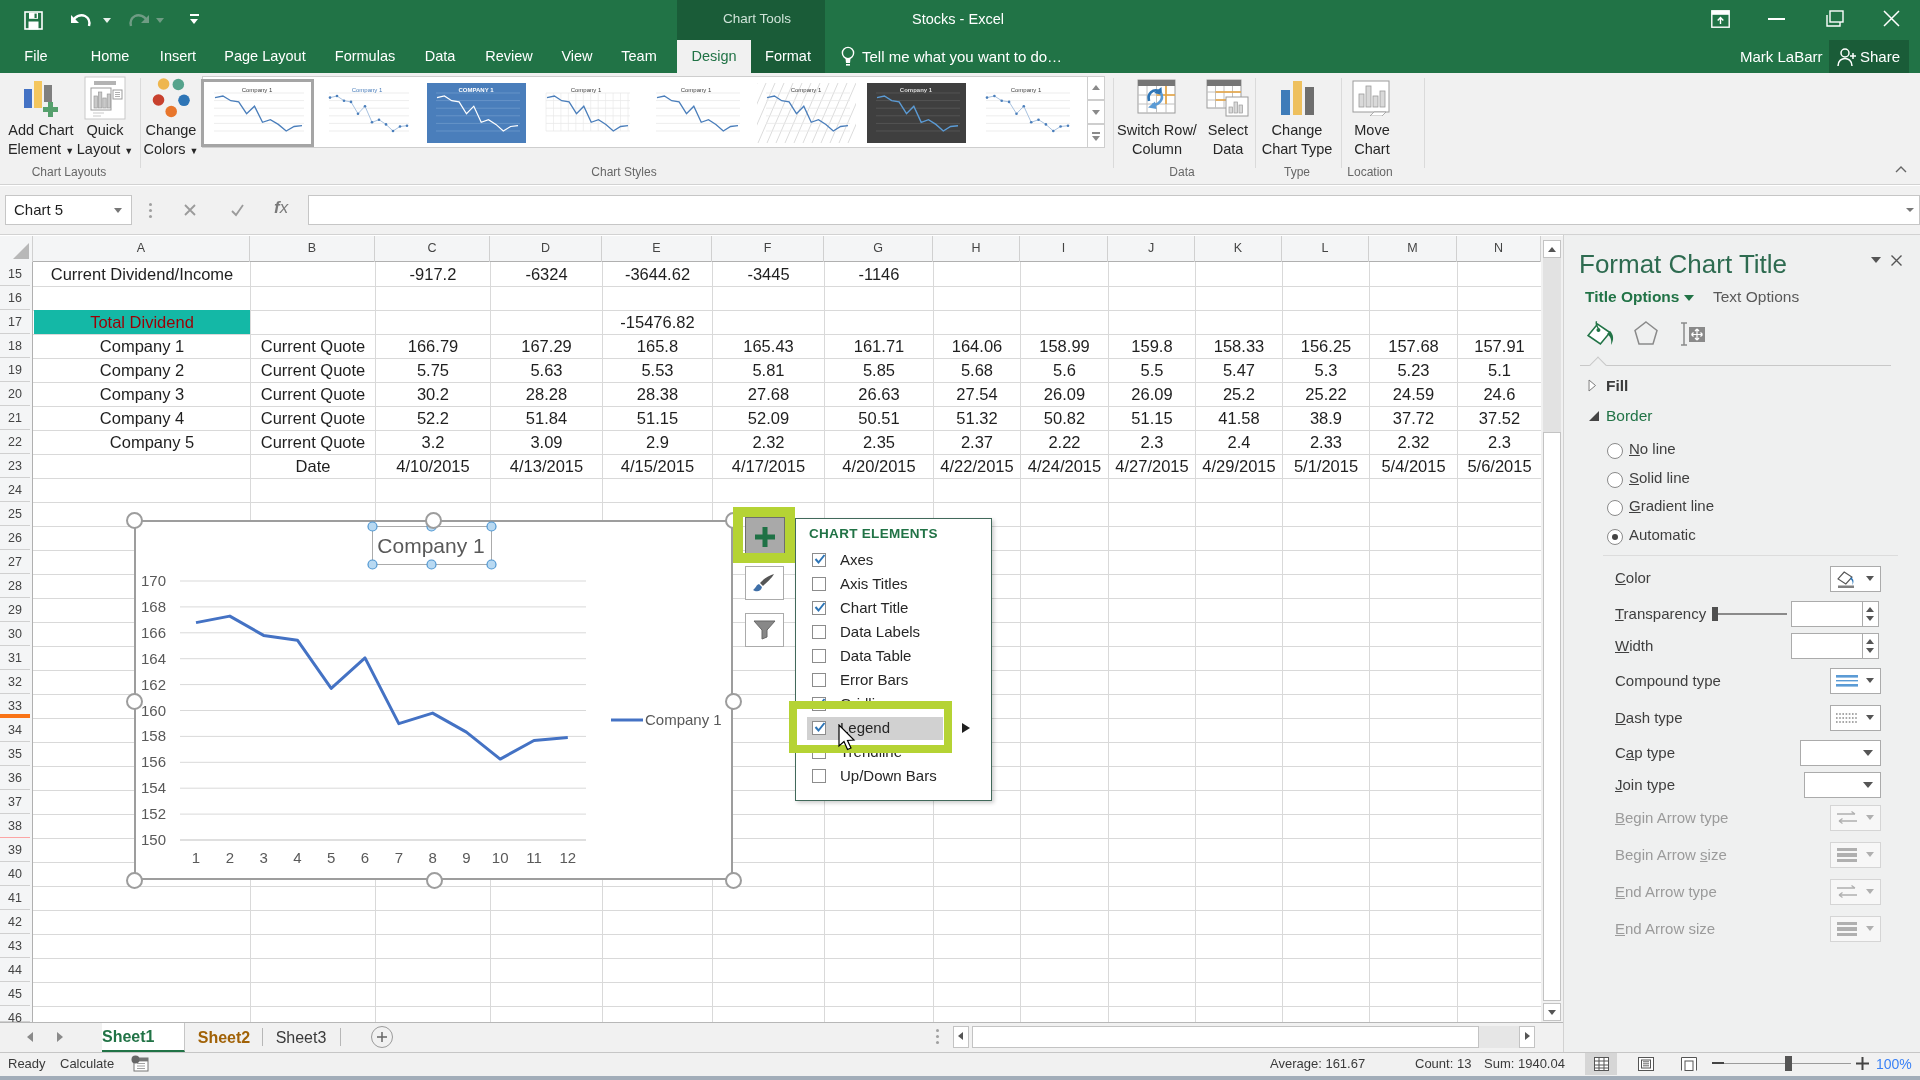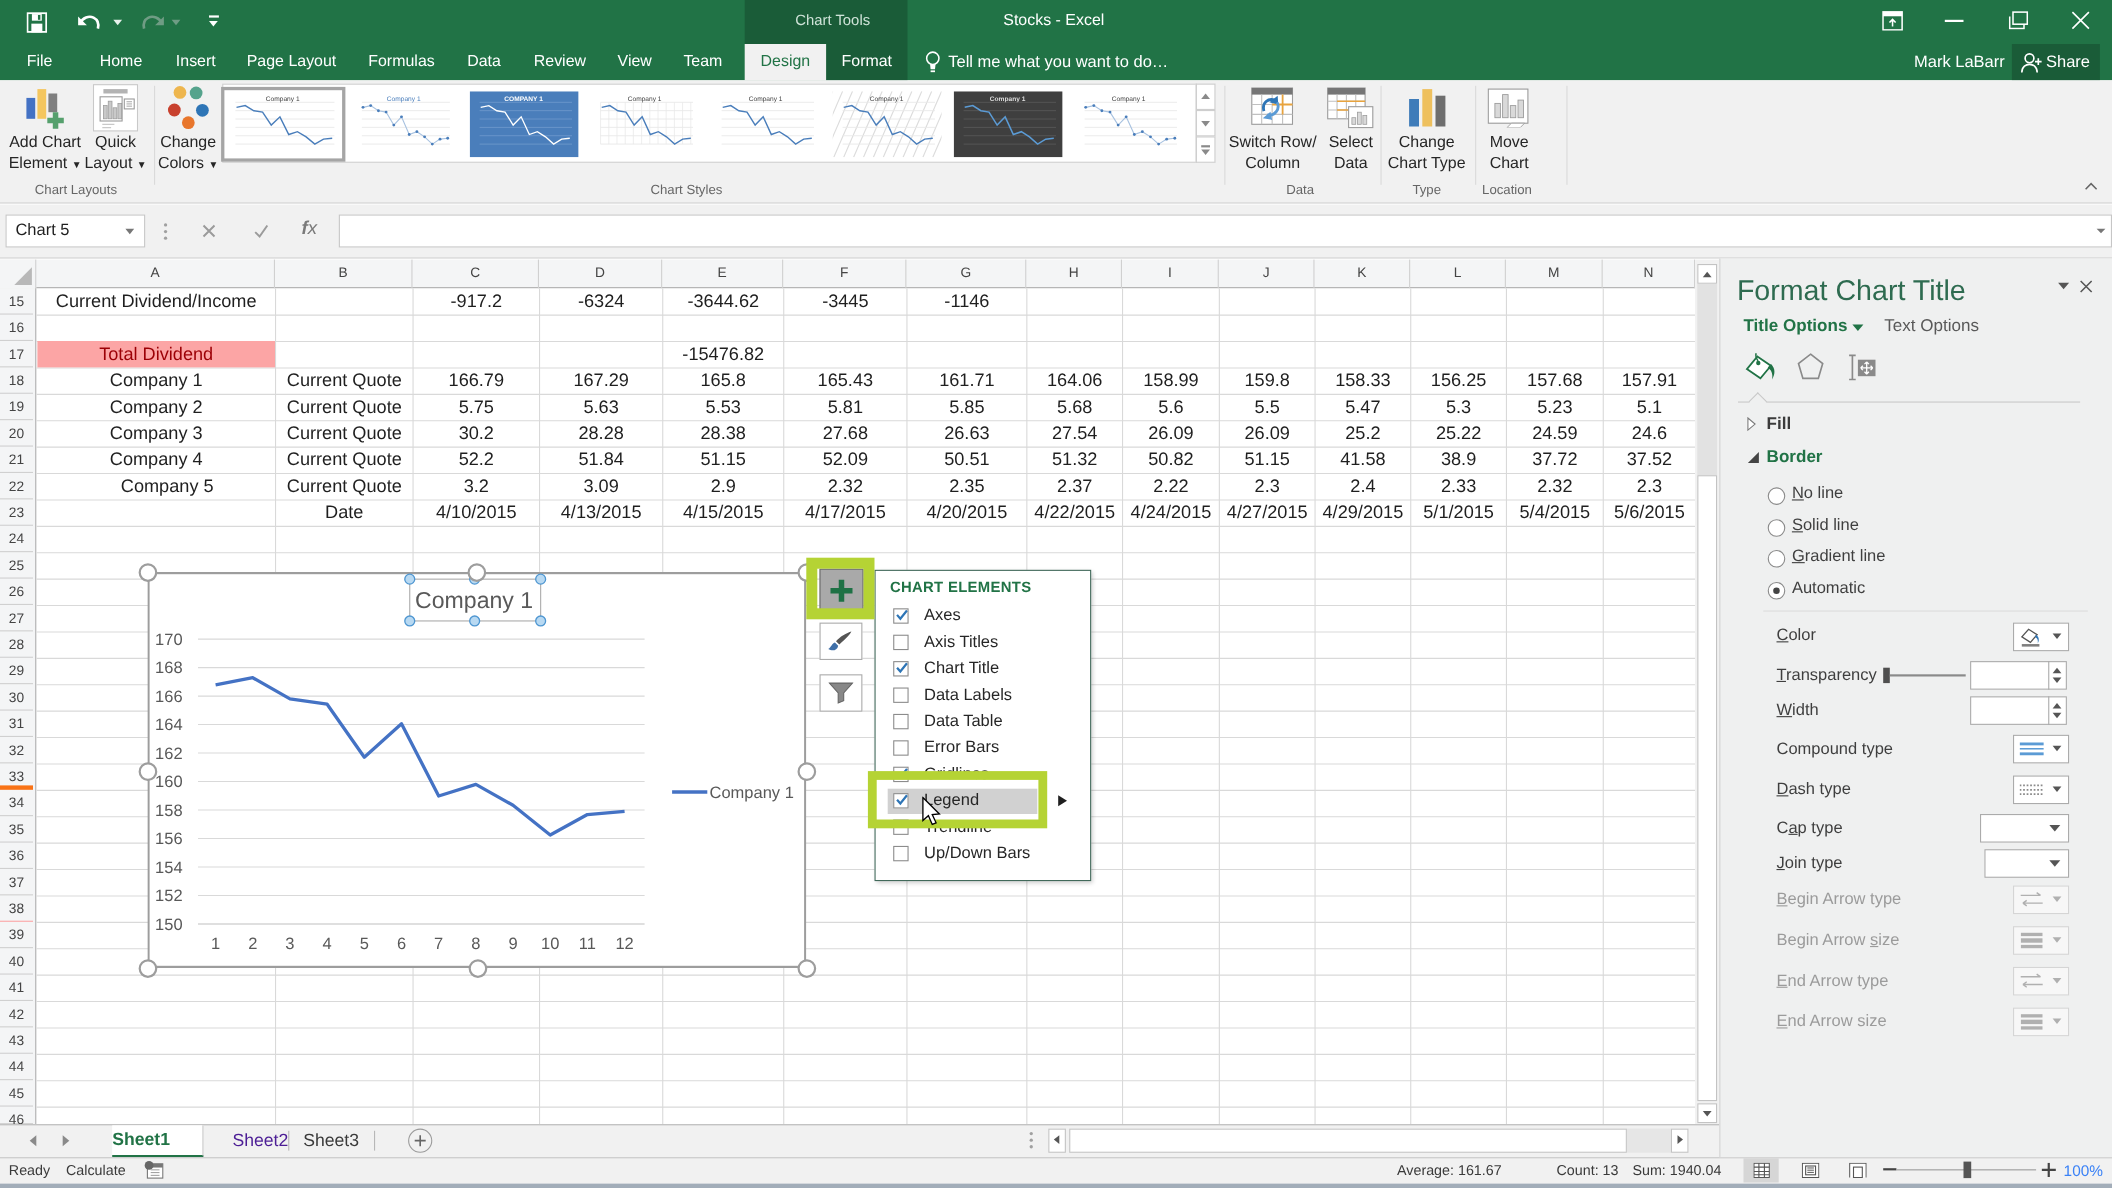--- a/index.html
+++ b/index.html
@@ -425,21 +425,21 @@
       <line x1="0" y1="720.5" x2="1508" y2="720.5" stroke="#d9d9d9" stroke-width="1"></line>
       <line x1="0" y1="744.5" x2="1508" y2="744.5" stroke="#d9d9d9" stroke-width="1"></line>
       <line x1="0" y1="768.5" x2="1508" y2="768.5" stroke="#d9d9d9" stroke-width="1"></line>
     </svg>
 <div class="abs cell" style="left:34px;top:262px;width:216px;height:24px;">Current Dividend/Income</div>
 <div class="abs cell" style="left:376px;top:262px;width:114px;height:24px;">-917.2</div>
 <div class="abs cell" style="left:491px;top:262px;width:111px;height:24px;">-6324</div>
 <div class="abs cell" style="left:603px;top:262px;width:109px;height:24px;">-3644.62</div>
 <div class="abs cell" style="left:713px;top:262px;width:111px;height:24px;">-3445</div>
 <div class="abs cell" style="left:825px;top:262px;width:108px;height:24px;">-1146</div>
-<div class="abs cell" style="left:34px;top:310px;width:216px;height:24px;background:#fca5a5;color:#9c0006;">Total Dividend</div>
+<div class="abs cell" style="left:34px;top:310px;width:216px;height:24px;background:#14b8a6;color:#9c0006;">Total Dividend</div>
 <div class="abs cell" style="left:603px;top:310px;width:109px;height:24px;">-15476.82</div>
 <div class="abs cell" style="left:34px;top:334px;width:216px;height:24px;">Company 1</div>
 <div class="abs cell" style="left:251px;top:334px;width:124px;height:24px;">Current Quote</div>
 <div class="abs cell" style="left:376px;top:334px;width:114px;height:24px;">166.79</div>
 <div class="abs cell" style="left:491px;top:334px;width:111px;height:24px;">167.29</div>
 <div class="abs cell" style="left:603px;top:334px;width:109px;height:24px;">165.8</div>
 <div class="abs cell" style="left:713px;top:334px;width:111px;height:24px;">165.43</div>
 <div class="abs cell" style="left:825px;top:334px;width:108px;height:24px;">161.71</div>
 <div class="abs cell" style="left:934px;top:334px;width:86px;height:24px;">164.06</div>
 <div class="abs cell" style="left:1021px;top:334px;width:87px;height:24px;">158.99</div>
@@ -632,21 +632,21 @@
 <div class="abs" style="left:1548px;top:247px;width:0;height:0;border-left:4.5px solid transparent;border-right:4.5px solid transparent;border-bottom:5px solid #555;"></div>
 <div class="abs" style="left:1543px;top:258px;width:18px;height:174px;background:#e2e2e2;"></div>
 <div class="abs" style="left:1543px;top:432px;width:18px;height:569px;background:#fff;border:1px solid #c3c3c3;"></div>
 <div class="abs" style="left:1543px;top:1003px;width:18px;height:18px;background:#fff;border:1px solid #c3c3c3;"></div>
 <div class="abs" style="left:1548px;top:1010px;width:0;height:0;border-left:4.5px solid transparent;border-right:4.5px solid transparent;border-top:5px solid #555;"></div>
 <div class="abs" style="left:0;top:1022px;width:1563px;height:30px;background:#f1f1f1;border-top:1px solid #b7b7b7;"></div>
 <div class="abs" style="left:27px;top:1032px;width:0;height:0;border-top:5px solid transparent;border-bottom:5px solid transparent;border-right:6px solid #8a8a8a;"></div>
 <div class="abs" style="left:57px;top:1032px;width:0;height:0;border-top:5px solid transparent;border-bottom:5px solid transparent;border-left:6px solid #8a8a8a;"></div>
 <div class="abs" style="left:102px;top:1023px;width:83px;height:29px;background:#fff;border-right:1px solid #c6c6c6;border-bottom:2px solid #217346;"></div>
 <div class="abs" style="left:102px;top:1023px;width:83px;height:27px;font-size:16px;font-weight:bold;color:#217346;text-align:left;line-height:27px;">Sheet1</div>
-<div class="abs" style="left:186px;top:1023px;width:76px;height:29px;font-size:16px;color:#4c1d95;text-align:right;line-height:29px;">Sheet2</div>
+<div class="abs" style="left:186px;top:1023px;width:76px;height:29px;font-size:16px;color:#a16207;text-align:center;line-height:29px;font-weight:bold;">Sheet2</div>
 <div class="abs" style="left:262px;top:1028px;width:1px;height:18px;background:#b7b7b7;"></div>
 <div class="abs" style="left:263px;top:1023px;width:76px;height:29px;font-size:16px;color:#3a3a3a;text-align:center;line-height:29px;">Sheet3</div>
 <div class="abs" style="left:340px;top:1028px;width:1px;height:18px;background:#b7b7b7;"></div>
 <div class="abs" style="left:371px;top:1026px;width:22px;height:22px;border:1px solid #9b9b9b;border-radius:50%;"></div>
 <svg class="abs" style="left:376px;top:1031px;" width="12" height="12" viewBox="0 0 12 12">
       <path d="M6 1 V11 M1 6 H11" stroke="#666" stroke-width="1.5"></path>
     </svg>
 <div class="abs" style="left:936px;top:1029px;width:3px;height:3px;background:#a0a0a0;border-radius:50%;box-shadow:0 6px 0 #a0a0a0,0 12px 0 #a0a0a0;"></div>
 <div class="abs" style="left:953px;top:1026px;width:16px;height:22px;background:#fff;border:1px solid #c3c3c3;"></div>
 <div class="abs" style="left:958px;top:1032px;width:0;height:0;border-top:4.5px solid transparent;border-bottom:4.5px solid transparent;border-right:5px solid #555;"></div>
@@ -716,21 +716,21 @@
 <div class="abs" style="left:1580px;top:365px;width:311px;height:1px;background:#c8c8c8;"></div>
 <div class="abs" style="left:1592px;top:359px;width:12px;height:12px;background:#eff0f0;border-left:1px solid #c8c8c8;border-top:1px solid #c8c8c8;transform:rotate(45deg);"></div>
 <div class="abs" style="left:1588px;top:380px;width:0;height:0;border-top:5.5px solid transparent;border-bottom:5.5px solid transparent;border-left:7px solid transparent;border-left-color:#fff;outline:none;"></div>
 <svg class="abs" style="left:1588px;top:379px;" width="9" height="13" viewBox="0 0 9 13">
       <path d="M1 1 L7.5 6.5 L1 12 Z" fill="#fff" stroke="#7a7a7a"></path>
     </svg>
 <div class="abs" style="left:1606px;top:377px;font-size:15.5px;font-weight:bold;color:#3b3b3b;">Fill</div>
 <svg class="abs" style="left:1588px;top:410px;" width="12" height="12" viewBox="0 0 12 12">
       <path d="M1 11 L11 11 L11 1 Z" fill="#444"></path>
     </svg>
-<div class="abs" style="left:1606px;top:407px;font-size:15.5px;font-weight:bold;color:#217346;">Border</div>
+<div class="abs" style="left:1606px;top:407px;font-size:15.5px;font-weight:normal;color:#217346;">Border</div>
 <div class="abs" style="left:1607px;top:443px;width:16px;height:16px;background:#fff;border:1px solid #8a8a8a;border-radius:50%;"></div>
 <div class="abs" style="left:1629px;top:440px;font-size:15px;color:#3f3f3f;"><u>N</u>o line</div>
 <div class="abs" style="left:1607px;top:472px;width:16px;height:16px;background:#fff;border:1px solid #8a8a8a;border-radius:50%;"></div>
 <div class="abs" style="left:1629px;top:469px;font-size:15px;color:#3f3f3f;"><u>S</u>olid line</div>
 <div class="abs" style="left:1607px;top:500px;width:16px;height:16px;background:#fff;border:1px solid #8a8a8a;border-radius:50%;"></div>
 <div class="abs" style="left:1629px;top:497px;font-size:15px;color:#3f3f3f;"><u>G</u>radient line</div>
 <div class="abs" style="left:1607px;top:529px;width:16px;height:16px;background:#fff;border:1px solid #8a8a8a;border-radius:50%;"></div>
 <div class="abs" style="left:1612px;top:534px;width:6px;height:6px;background:#444;border-radius:50%;"></div>
 <div class="abs" style="left:1629px;top:526px;font-size:15px;color:#3f3f3f;">Automatic</div>
 <div class="abs" style="left:1603px;top:555px;width:295px;height:1px;background:#dcdcdc;"></div>

